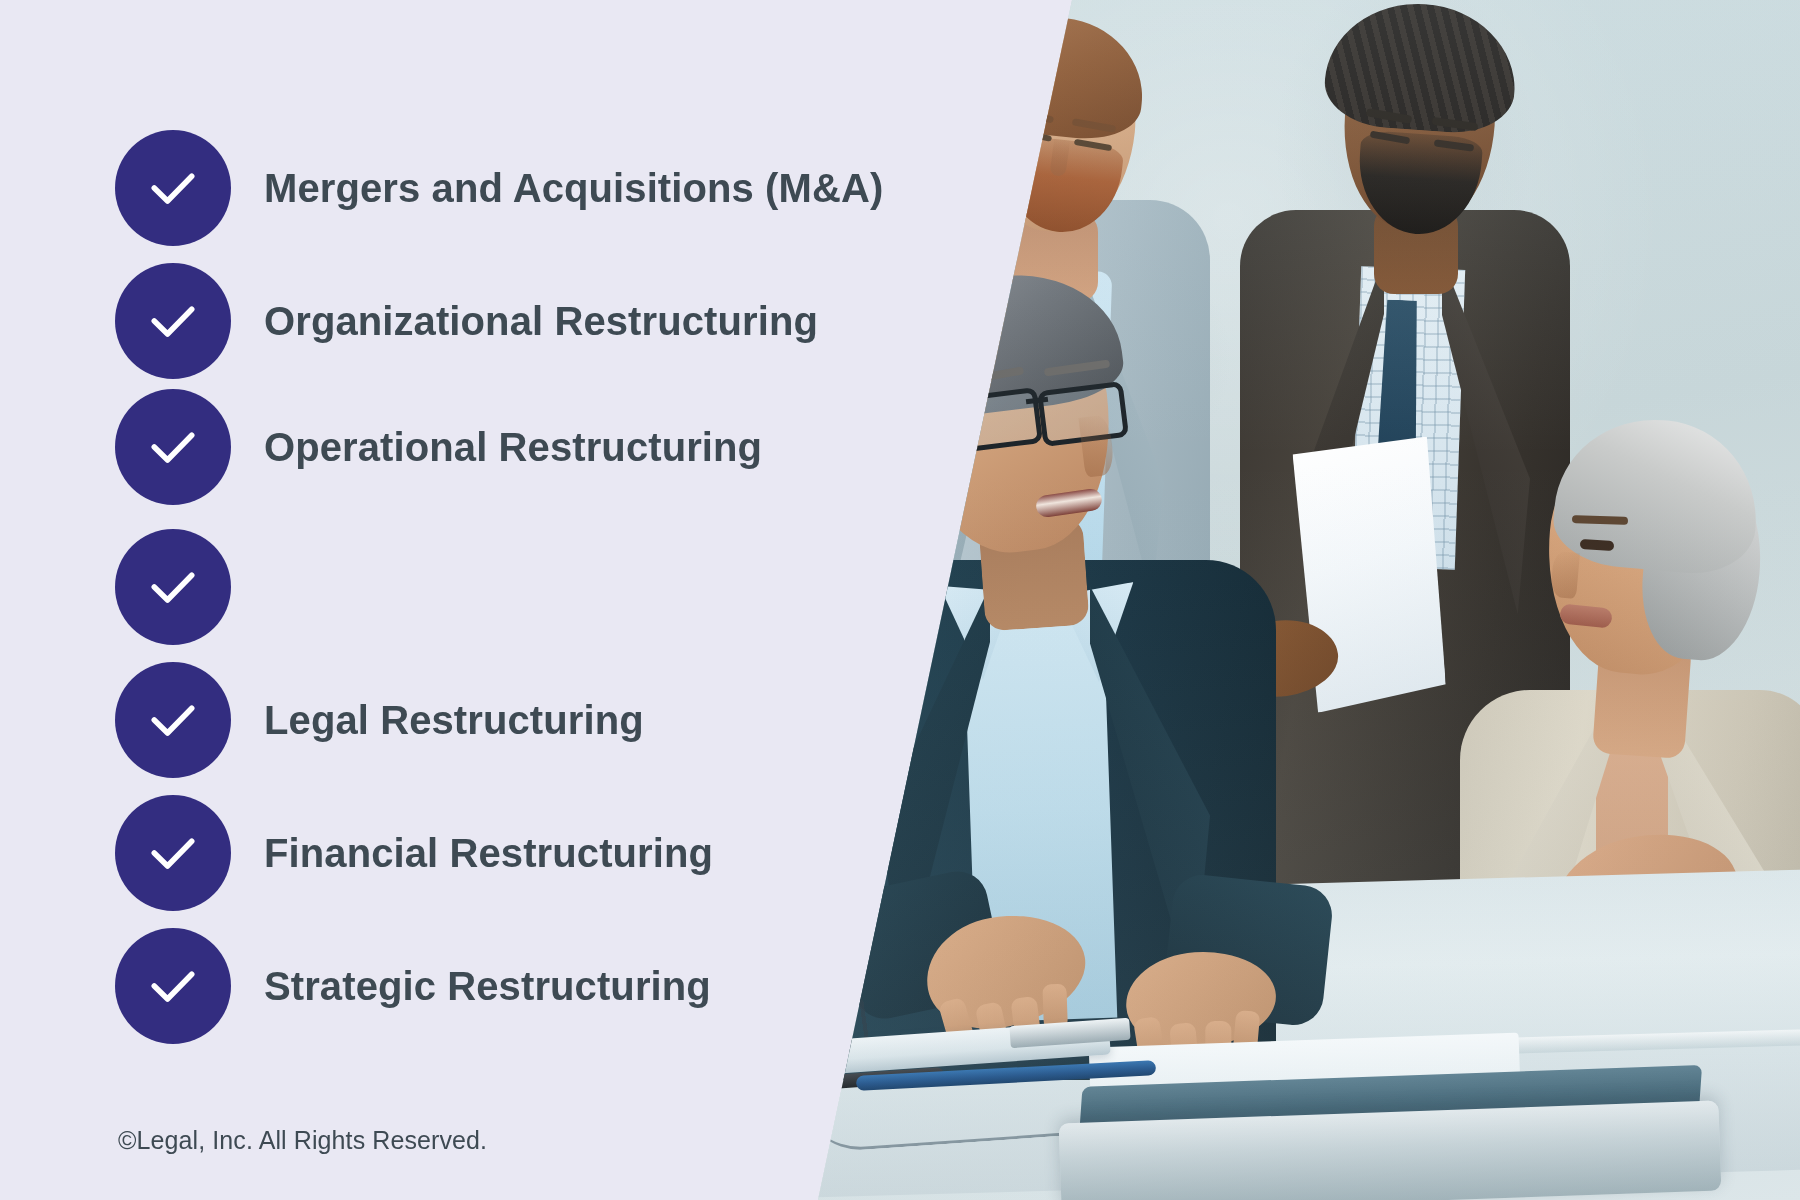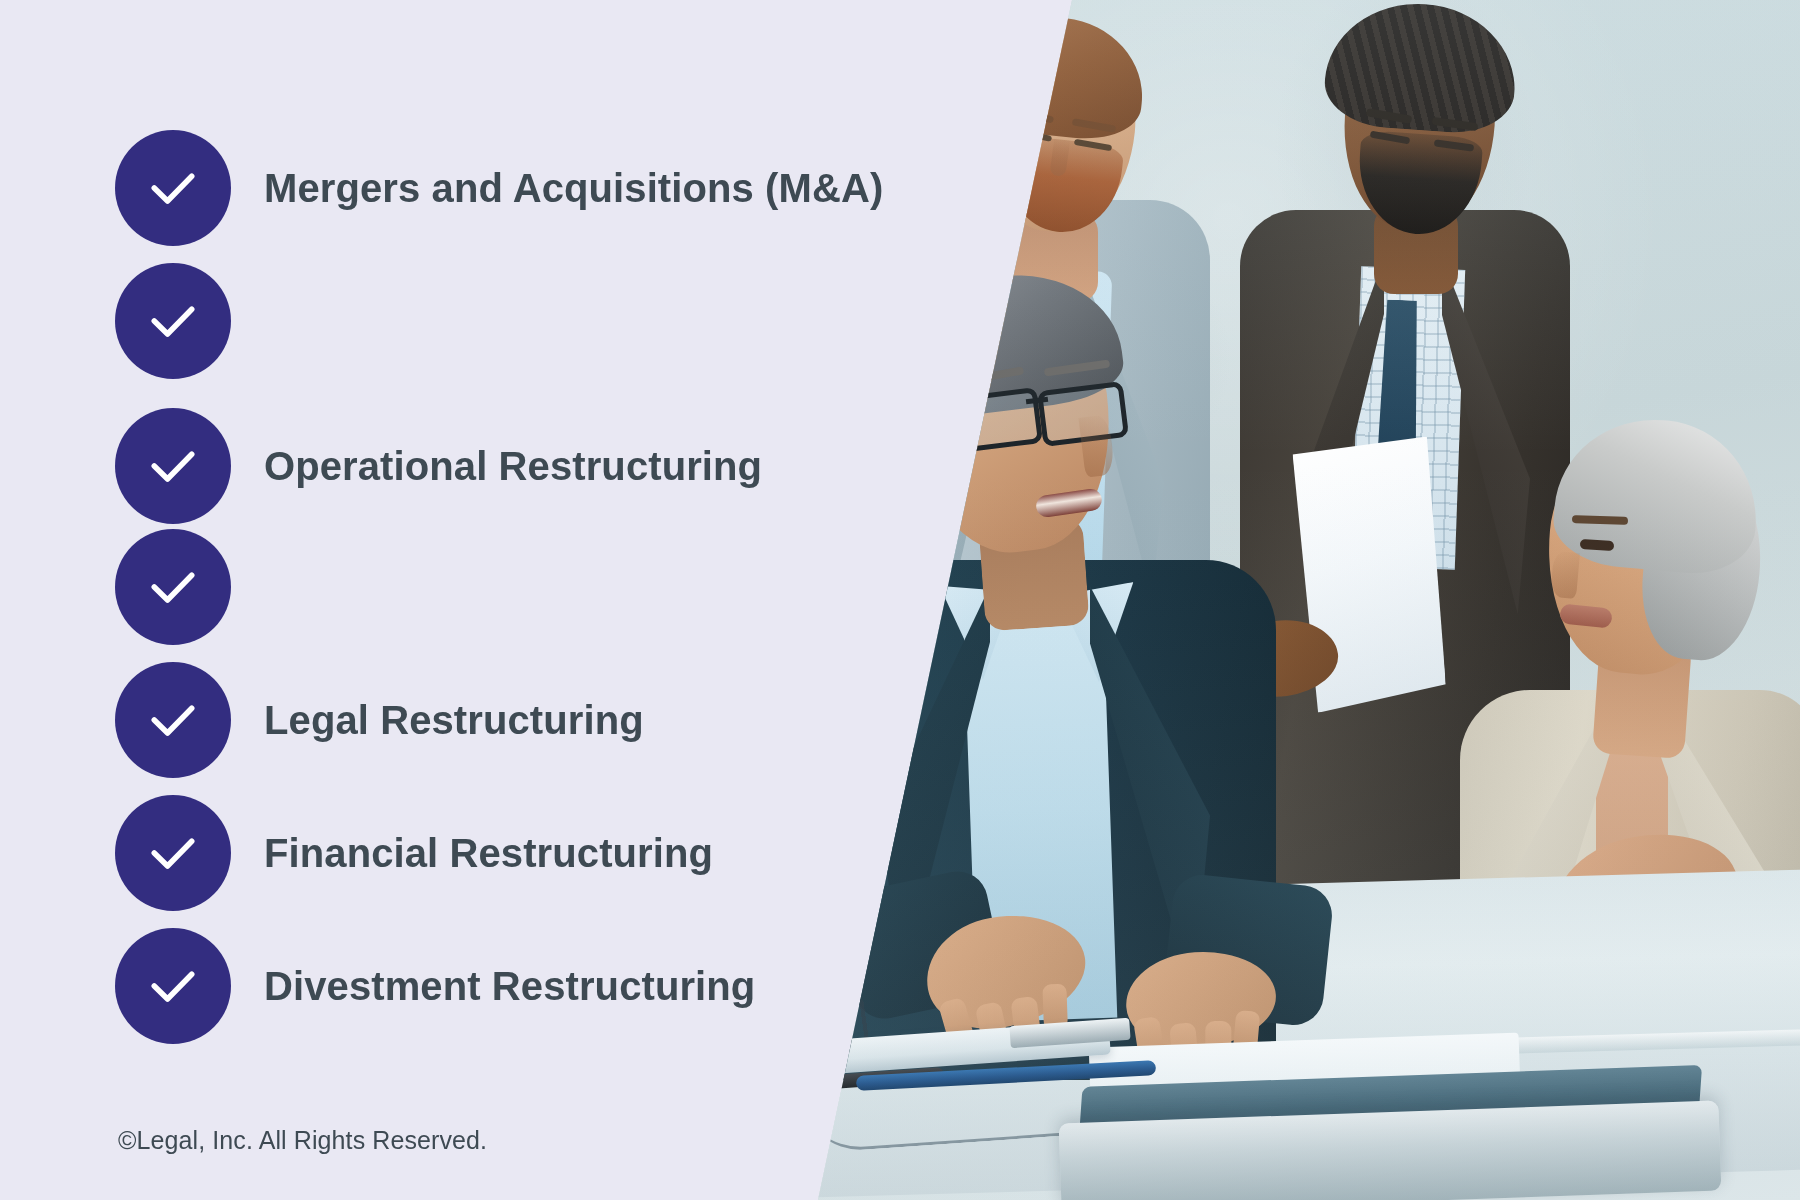--- a/index.html
+++ b/index.html
@@ -645,23 +645,24 @@
       </span>
       <span class="check-label">Mergers and Acquisitions (M&amp;A)</span>
     </div>
 
     <div class="check-row" style="top:263px;">
       <span class="check-circle">
         <svg width="60" height="60" viewBox="0 0 24 24" fill="none" stroke="#ffffff" stroke-width="2.2" stroke-linecap="round" stroke-linejoin="round">
           <polyline points="4.5,12 9.8,17.2 19.5,7.3"></polyline>
         </svg>
       </span>
+      <span class="check-label">Organizational Restructuring</span>
     </div>
 
-    <div class="check-row" style="top:408px;">
+    <div class="check-row" style="top:389px;">
       <span class="check-circle">
         <svg width="60" height="60" viewBox="0 0 24 24" fill="none" stroke="#ffffff" stroke-width="2.2" stroke-linecap="round" stroke-linejoin="round">
           <polyline points="4.5,12 9.8,17.2 19.5,7.3"></polyline>
         </svg>
       </span>
       <span class="check-label">Operational Restructuring</span>
     </div>
 
     <div class="check-row" style="top:529px;">
       <span class="check-circle">
@@ -688,20 +689,20 @@
       </span>
       <span class="check-label">Financial Restructuring</span>
     </div>
 
     <div class="check-row" style="top:928px;">
       <span class="check-circle">
         <svg width="60" height="60" viewBox="0 0 24 24" fill="none" stroke="#ffffff" stroke-width="2.2" stroke-linecap="round" stroke-linejoin="round">
           <polyline points="4.5,12 9.8,17.2 19.5,7.3"></polyline>
         </svg>
       </span>
-      <span class="check-label">Divestment Restructuring</span>
+      <span class="check-label">Strategic Restructuring</span>
     </div>
 
   </div>
 
   <div class="copyright">©Legal, Inc. All Rights Reserved.</div>
 
 </div>
 
 </body></html>

